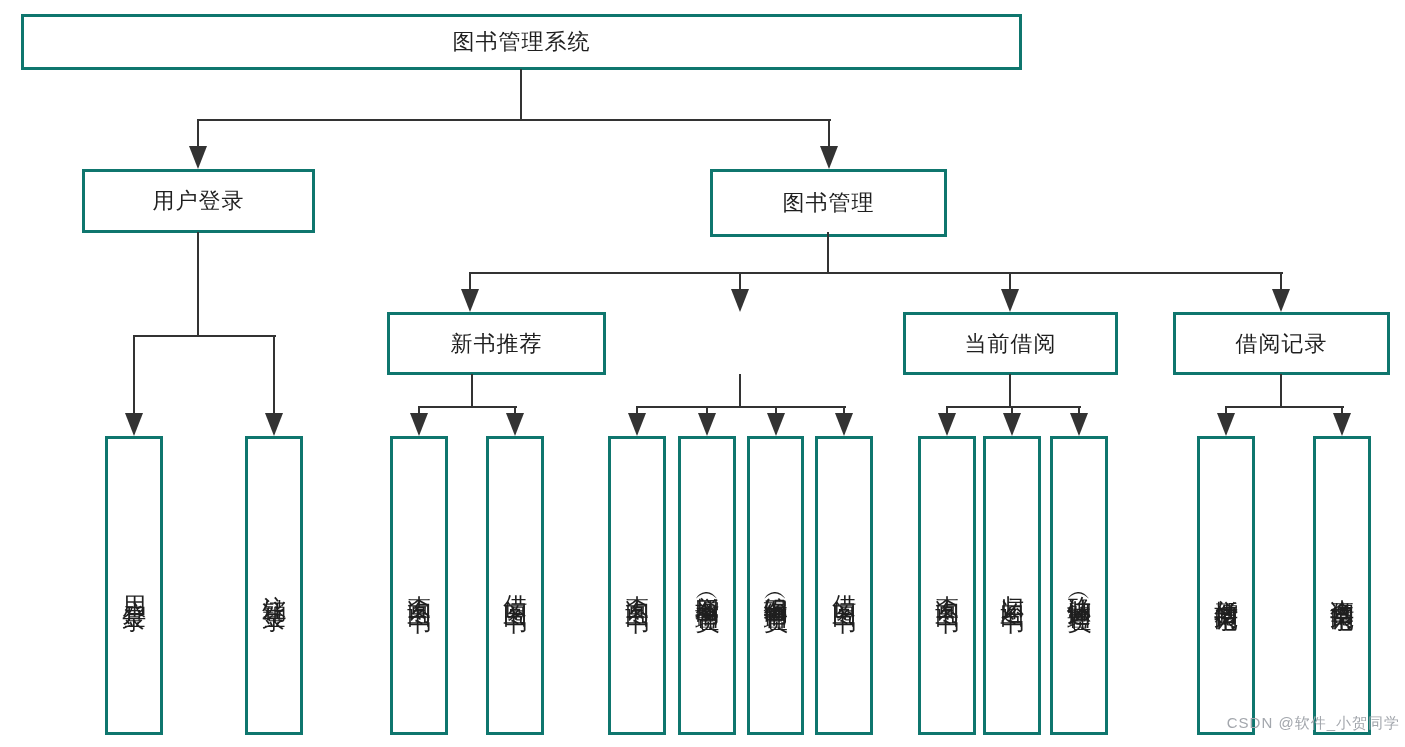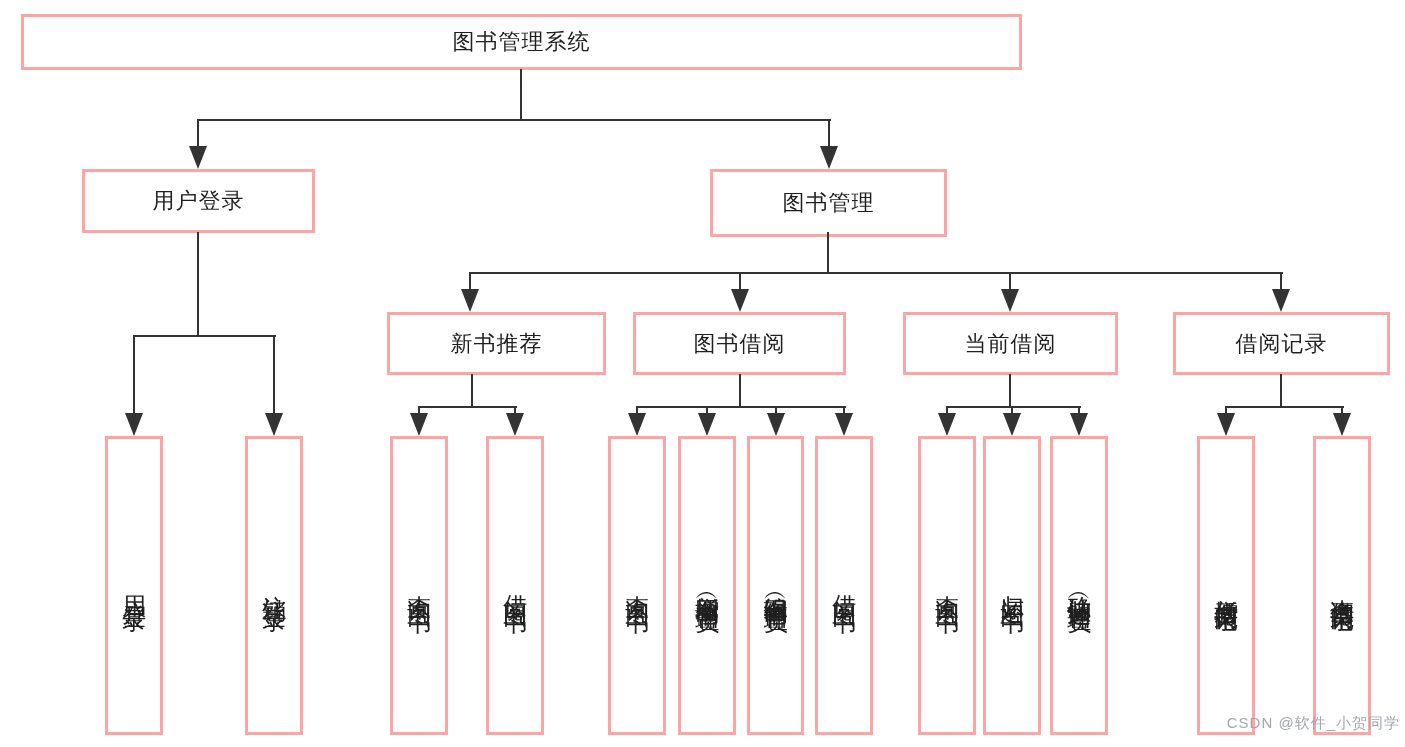--- a/index.html
+++ b/index.html
@@ -7,21 +7,21 @@
     --text:#1f1f1f;
     --bg:#ffffff;
     --wm:#a3a7ad;
   }
   html,body{margin:0;padding:0;background:var(--bg);}
   #stage{
     position:relative;width:1405px;height:747px;background:var(--bg);
     overflow:hidden;font-family:"Liberation Sans","DejaVu Sans",sans-serif;
   }
   .box{
-    position:absolute;background:#fff;border:3px solid #fca5a5;box-sizing:border-box;
+    position:absolute;background:#fff;border:3px solid #0f766e;box-sizing:border-box;
     display:flex;align-items:center;justify-content:center;
     color:var(--text);font-size:22px;letter-spacing:1px;white-space:nowrap;
   }
   .vbox{
     writing-mode:vertical-rl;text-orientation:mixed;
     font-size:24px;letter-spacing:5px;line-height:1.1;white-space:normal;
   }
   .vbox.tight{letter-spacing:2px;}
   .hline,.vline{position:absolute;background:var(--line);}
   .hline{height:2px;}
@@ -40,21 +40,20 @@
 <body>
 
 <div id="stage">
 
   <div class="box" style="left:21px;top:14px;width:1001px;height:56px;">图书管理系统</div>
 
   <div class="box" style="left:82px;top:169px;width:233px;height:64px;">用户登录</div>
   <div class="box" style="left:710px;top:169px;width:237px;height:68px;">图书管理</div>
 
   <div class="box" style="left:363px;top:312px;width:219px;height:63px;margin-left:24px;">新书推荐</div>
-  <div class="box" style="left:633px;top:312px;width:213px;height:63px;">图书借阅</div>
   <div class="box" style="left:1173px;top:312px;width:217px;height:63px;">借阅记录</div>
   <div class="box" style="left:903px;top:312px;width:215px;height:63px;">当前借阅</div>
 
   <div class="box vbox" style="left:105px;top:436px;width:58px;height:299px;">用户登录</div>
   <div class="box vbox" style="left:245px;top:436px;width:58px;height:299px;">注销登录</div>
 
   <div class="box vbox" style="left:390px;top:436px;width:58px;height:299px;">查询图书</div>
   <div class="box vbox" style="left:486px;top:436px;width:58px;height:299px;">借阅图书</div>
 
   <div class="box vbox" style="left:608px;top:436px;width:58px;height:299px;">查询图书</div>

